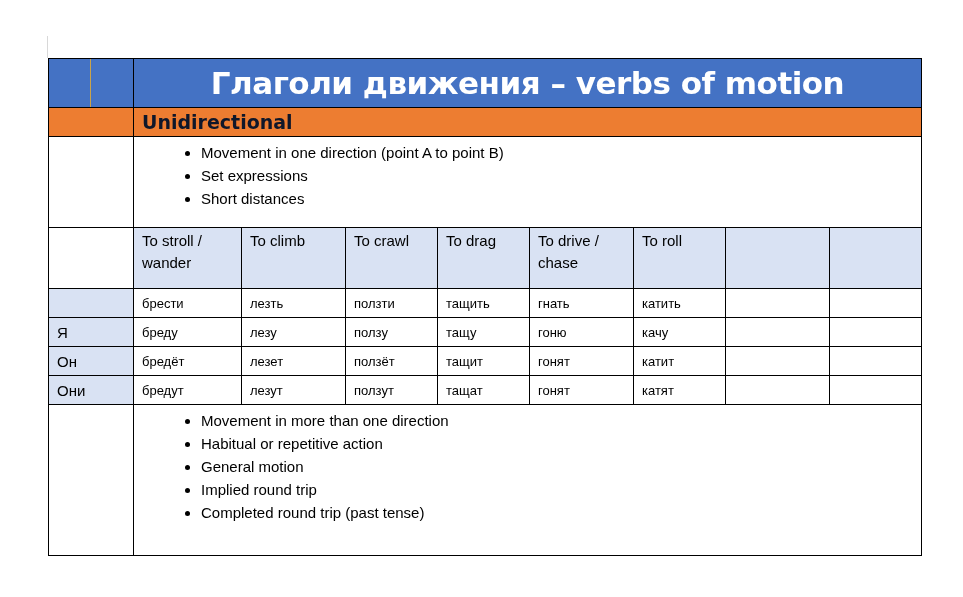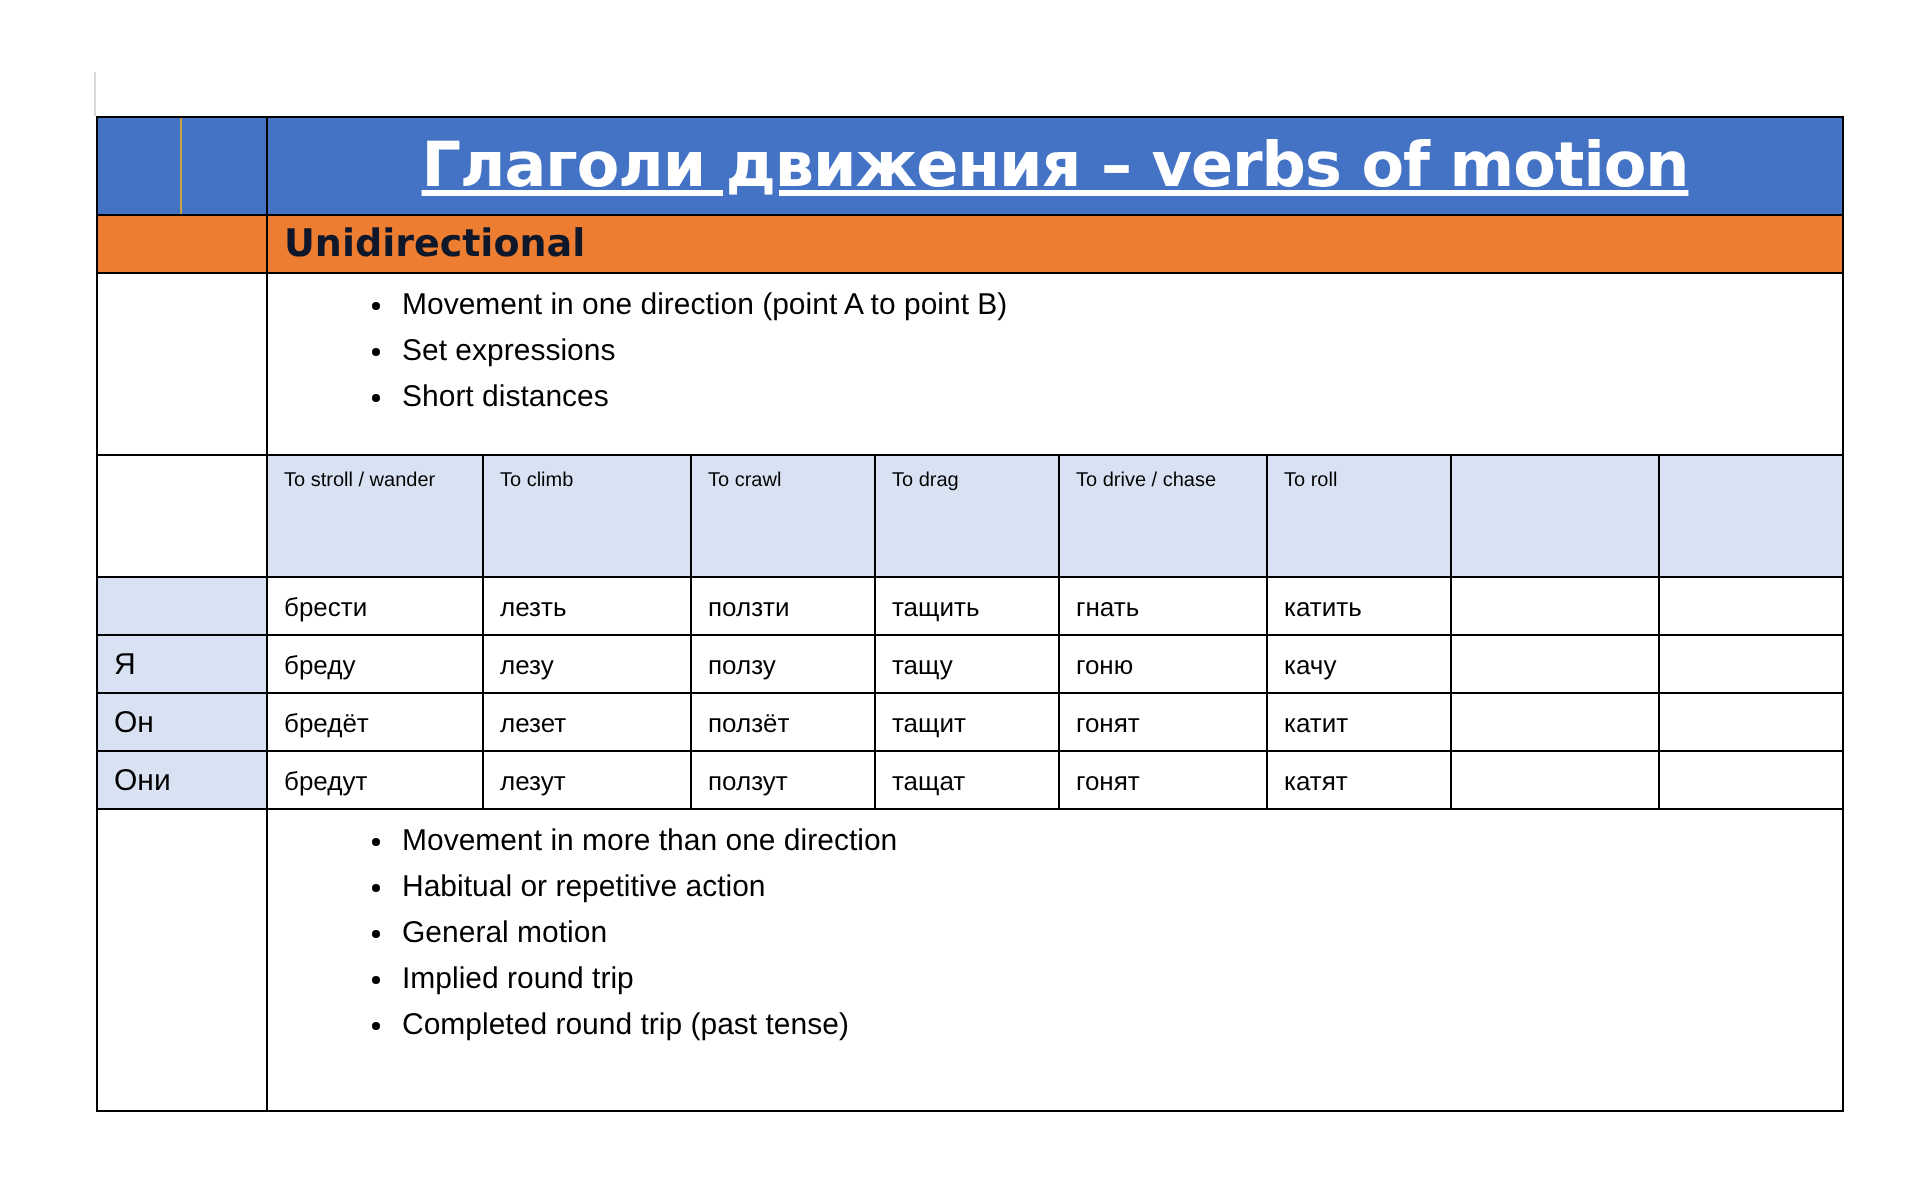--- a/index.html
+++ b/index.html
@@ -1,29 +1,29 @@
 <!DOCTYPE html>
 <html><head>
 <meta charset="utf-8">
 <style>
   html, body { margin:0; padding:0; background:#ffffff; }
   body { width:963px; height:597px; position:relative; overflow:hidden; font-family:"Liberation Sans", sans-serif; }
   .margin-mark { position:absolute; left:47px; top:36px; width:1px; height:22px; background:#d8d8d8; }
   .doc-table { position:absolute; left:48px; top:58px; border-collapse:collapse; table-layout:fixed; }
   .doc-table td { border:1px solid #000; padding:0; vertical-align:top; font-size:14px; color:#000; }
-  .title-row td { background:#4472c4; height:48px;text-decoration:underline; }
+  .title-row td { background:#4472c4; height:48px; }
   .title-row .title { color:#fff; font-weight:bold; font-size:31px; text-align:center; vertical-align:middle; font-family:"DejaVu Sans", sans-serif; letter-spacing:-0.5px; }
   .title-row .left { position:relative; }
   .title-row .left .gold { position:absolute; left:41px; top:0; width:1px; height:48px; background:#c9a34a; }
   .section-row td { background:#ed7d31; height:28px; }
   .section-row .label { color:#0f172a; font-weight:bold; font-size:19px; vertical-align:middle; padding-left:8px; font-family:"DejaVu Sans", sans-serif; }
   ul.bullets { margin:4px 0 0 0; padding-left:67px; list-style:disc; font-size:15px; line-height:23px; }
   ul.bullets li { padding-left:0; }
   .head-row td { height:56px; }
-  .head-row td.h { background:#d9e2f3; padding:2px 8px; line-height:22px; font-size:10px; }
+  .head-row td.h { background:#d9e2f3; padding:2px 8px; line-height:22px; font-size:15px; }
   .conj td { height:28px; vertical-align:middle; padding-left:8px; font-size:13px; }
   .conj td.p { background:#d9e2f3; font-size:15px; }
 </style>
 </head>
 <body>
 
 <div class="margin-mark"></div>
 
 <table class="doc-table">
   <colgroup>

